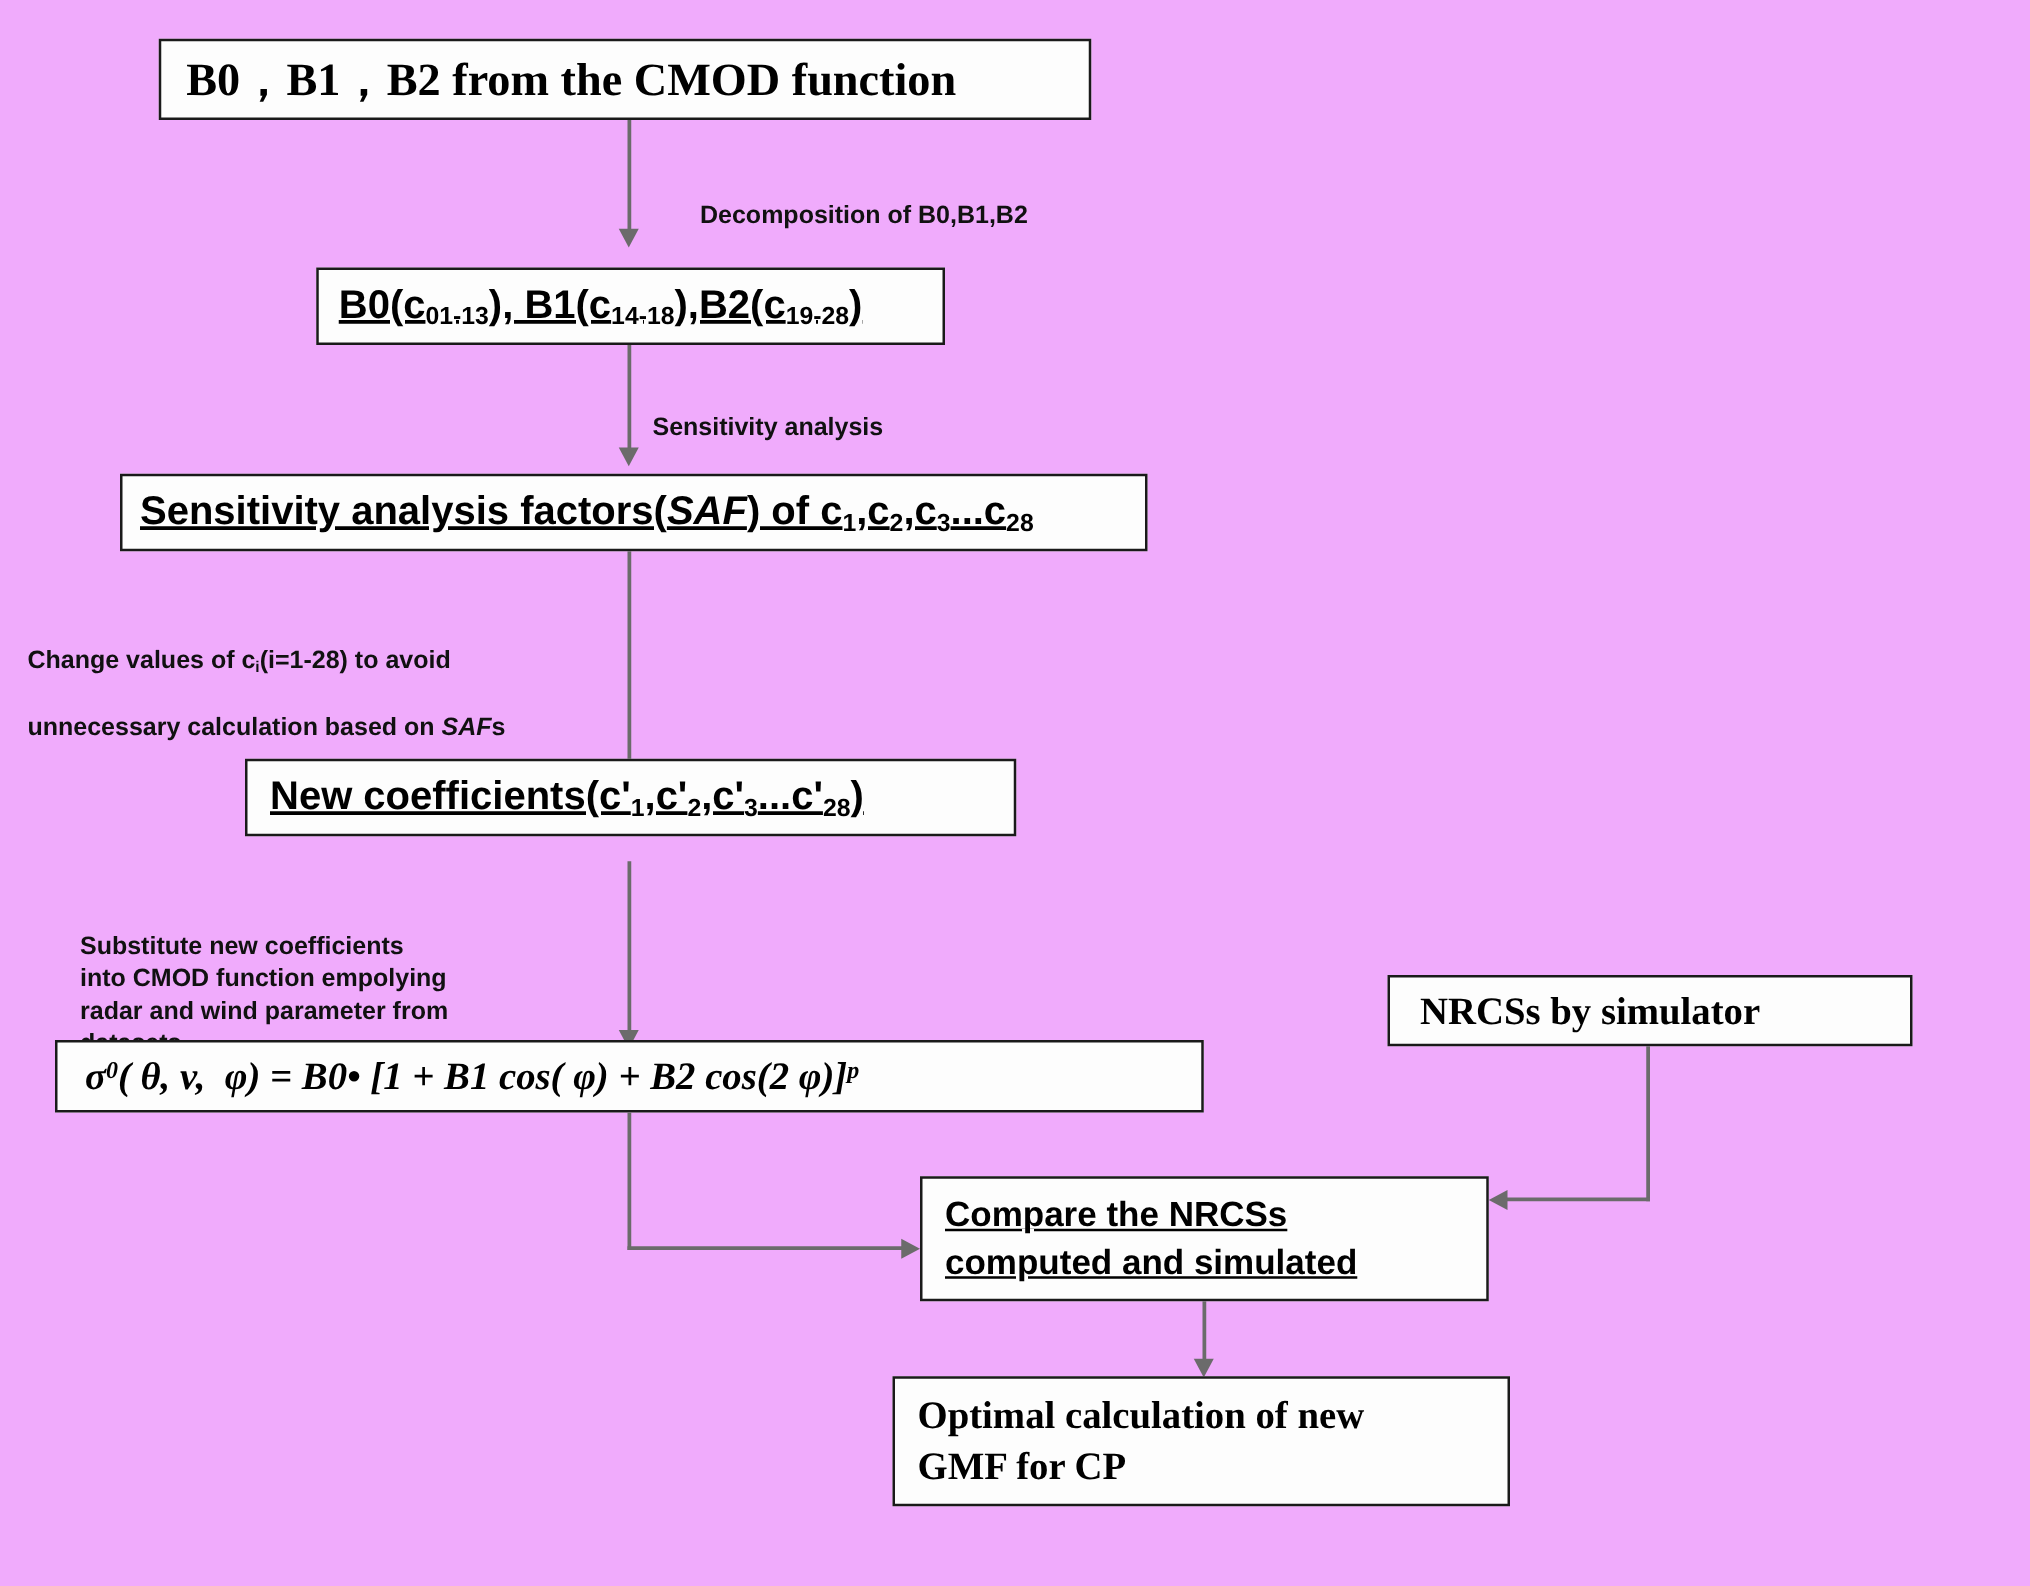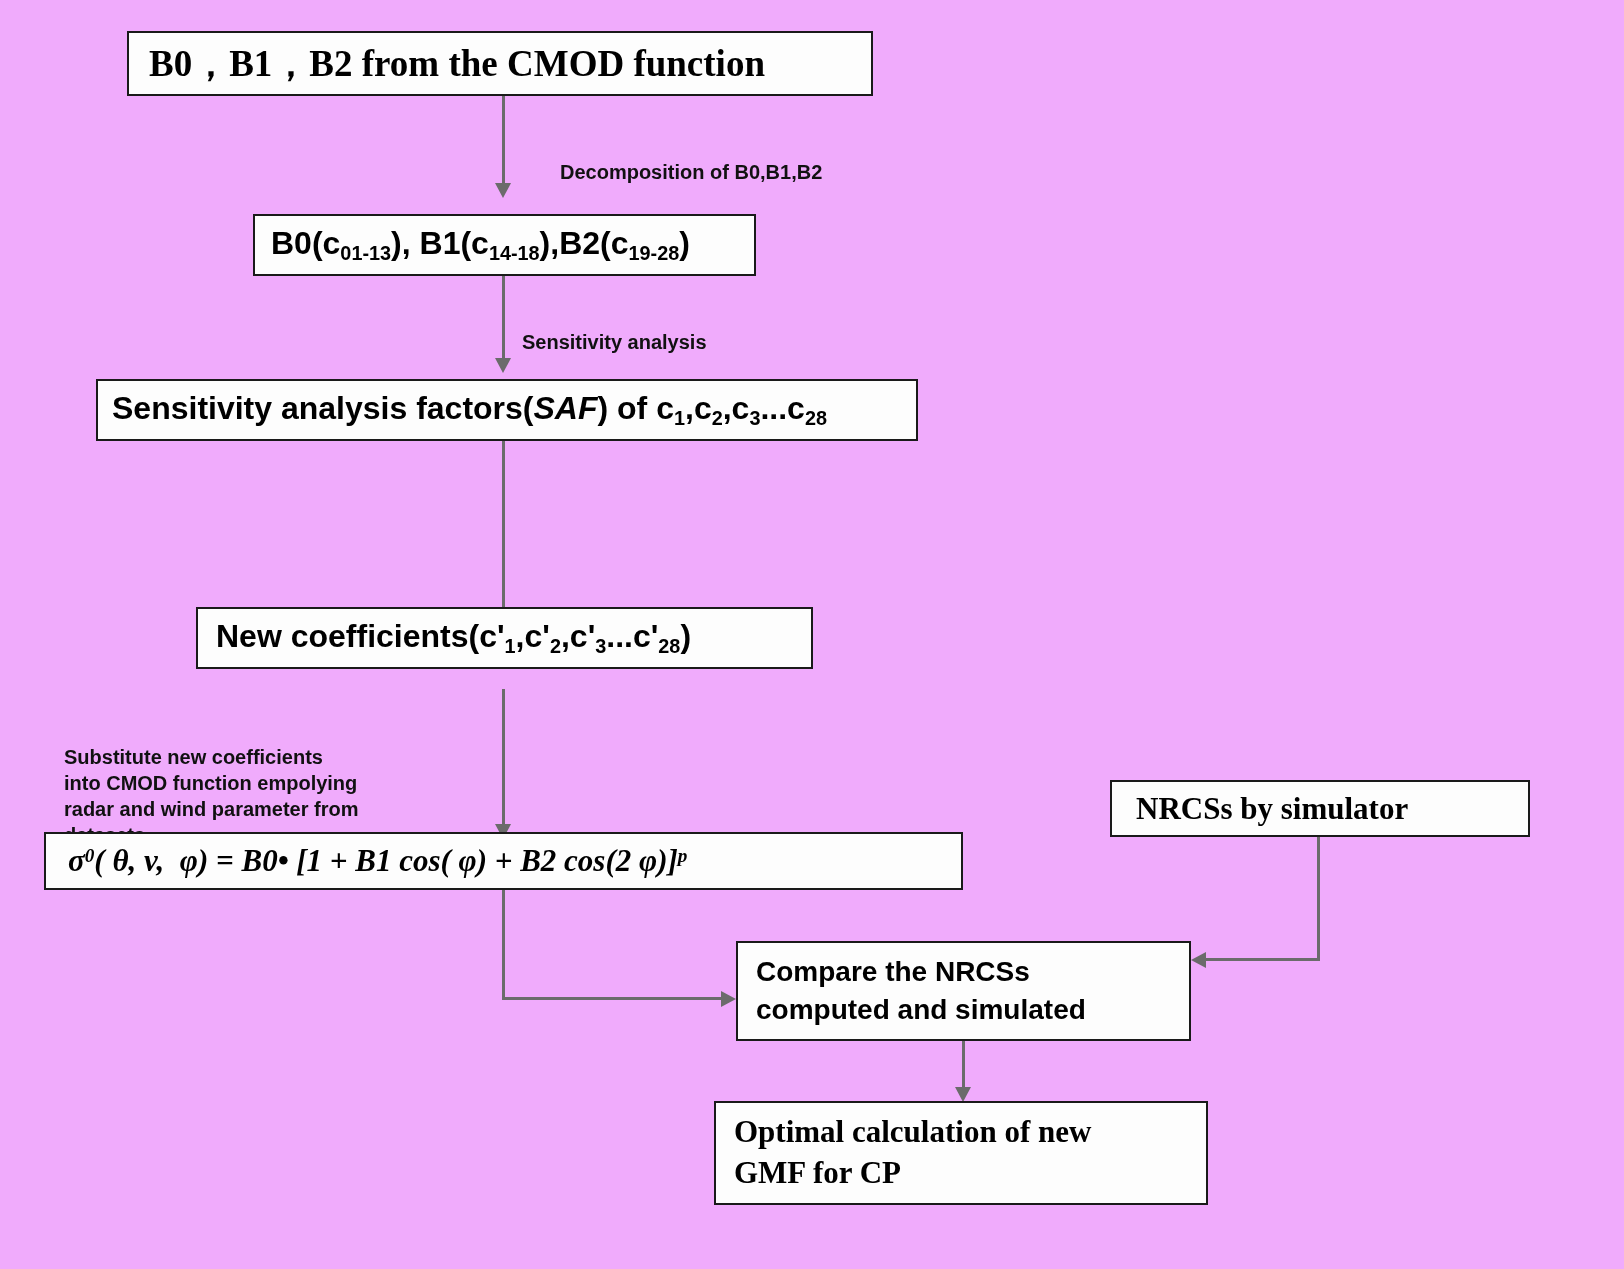--- a/index.html
+++ b/index.html
@@ -25,20 +25,21 @@
     align-items: center;
     color: #000;
   }
   .node.serif {
     font-family: "Liberation Serif", serif;
     font-weight: bold;
   }
   .node.sans {
     font-family: "Liberation Sans", sans-serif;
     font-weight: bold;
+    text-decoration: underline;
   }
   .node .txt { width: 100%; }
   .annot {
     position: absolute;
     font-family: "Liberation Sans", sans-serif;
     font-weight: bold;
     color: #111;
     line-height: 1.30;
     white-space: pre-line;
   }
@@ -89,20 +90,24 @@
   <div class="annot" style="left:522px; top:303px; font-size:20px;">
     <span>Sensitivity analysis</span>
   </div>
 
   <div class="node sans" style="left:96px; top:379px; width:822px; height:62px; padding:0 14px; font-size:32px;">
     <span class="txt">Sensitivity analysis factors(<span class="it">SAF</span>) of c<sub>1</sub>,c<sub>2</sub>,c<sub>3</sub>...c<sub>28</sub></span>
   </div>
 
   <div class="edge v" style="left:502px; top:441px; height:178px;"></div>
   <div class="arrowhead down" style="left:495px; top:614px;"></div>
+  <div class="annot" style="left:22px; top:488px; font-size:20px; line-height:1.35;">
+    <span><span>Change values of c</span><sub>i</sub><span>(i=1-28)   to avoid</span></span><br>
+    <span><span>unnecessary calculation based on  </span><span class="it">SAF</span><span>s</span></span>
+  </div>
 
   <div class="node sans" style="left:196px; top:607px; width:617px; height:62px; padding:0 18px; font-size:32px;">
     <span class="txt">New coefficients(c'<sub>1</sub>,c'<sub>2</sub>,c'<sub>3</sub>...c'<sub>28</sub>)</span>
   </div>
 
   <div class="edge v" style="left:502px; top:689px; height:140px;"></div>
   <div class="arrowhead down" style="left:495px; top:824px;"></div>
   <div class="annot" style="left:64px; top:718px; font-size:20px;">
     <span>Substitute new coefficients
  into CMOD function empolying

